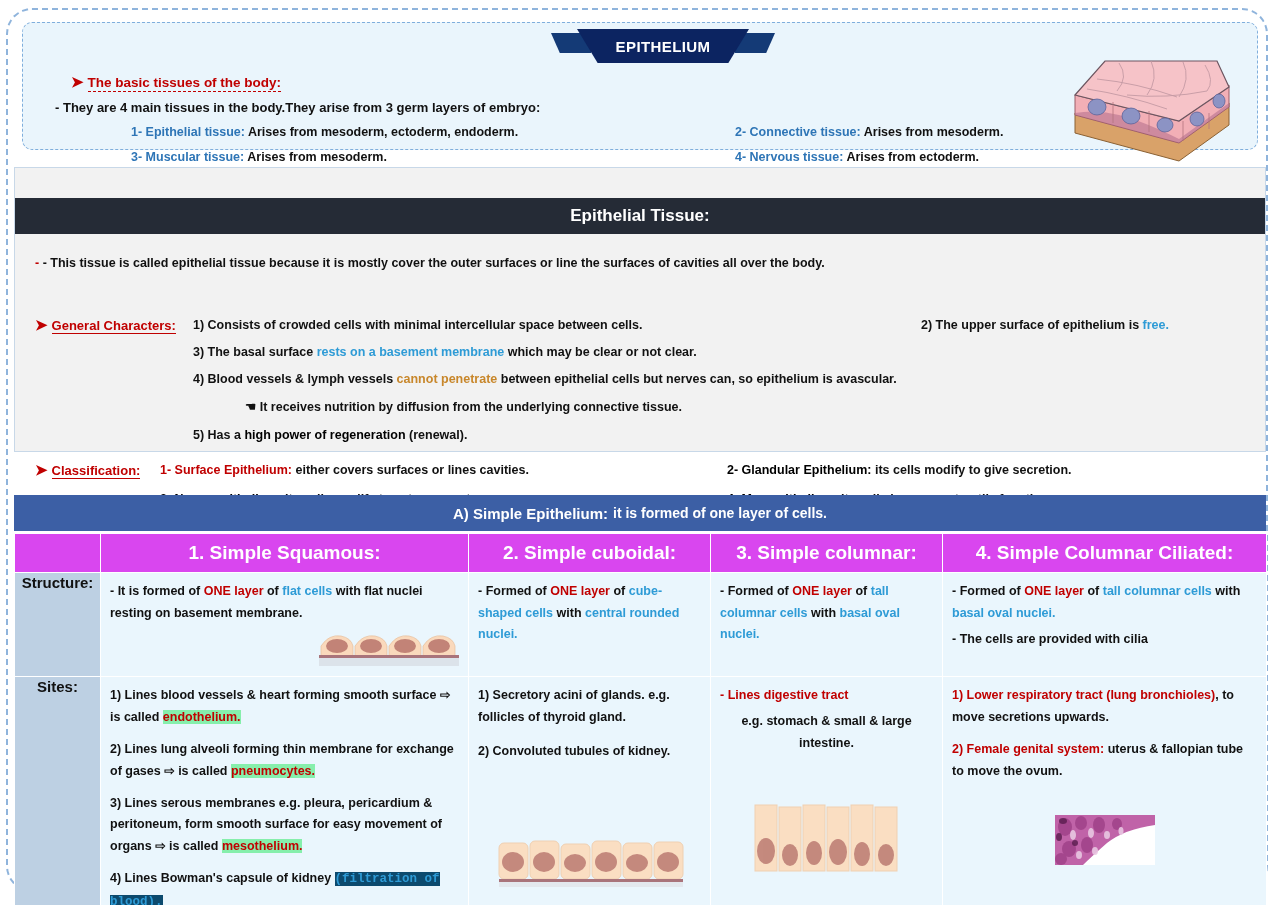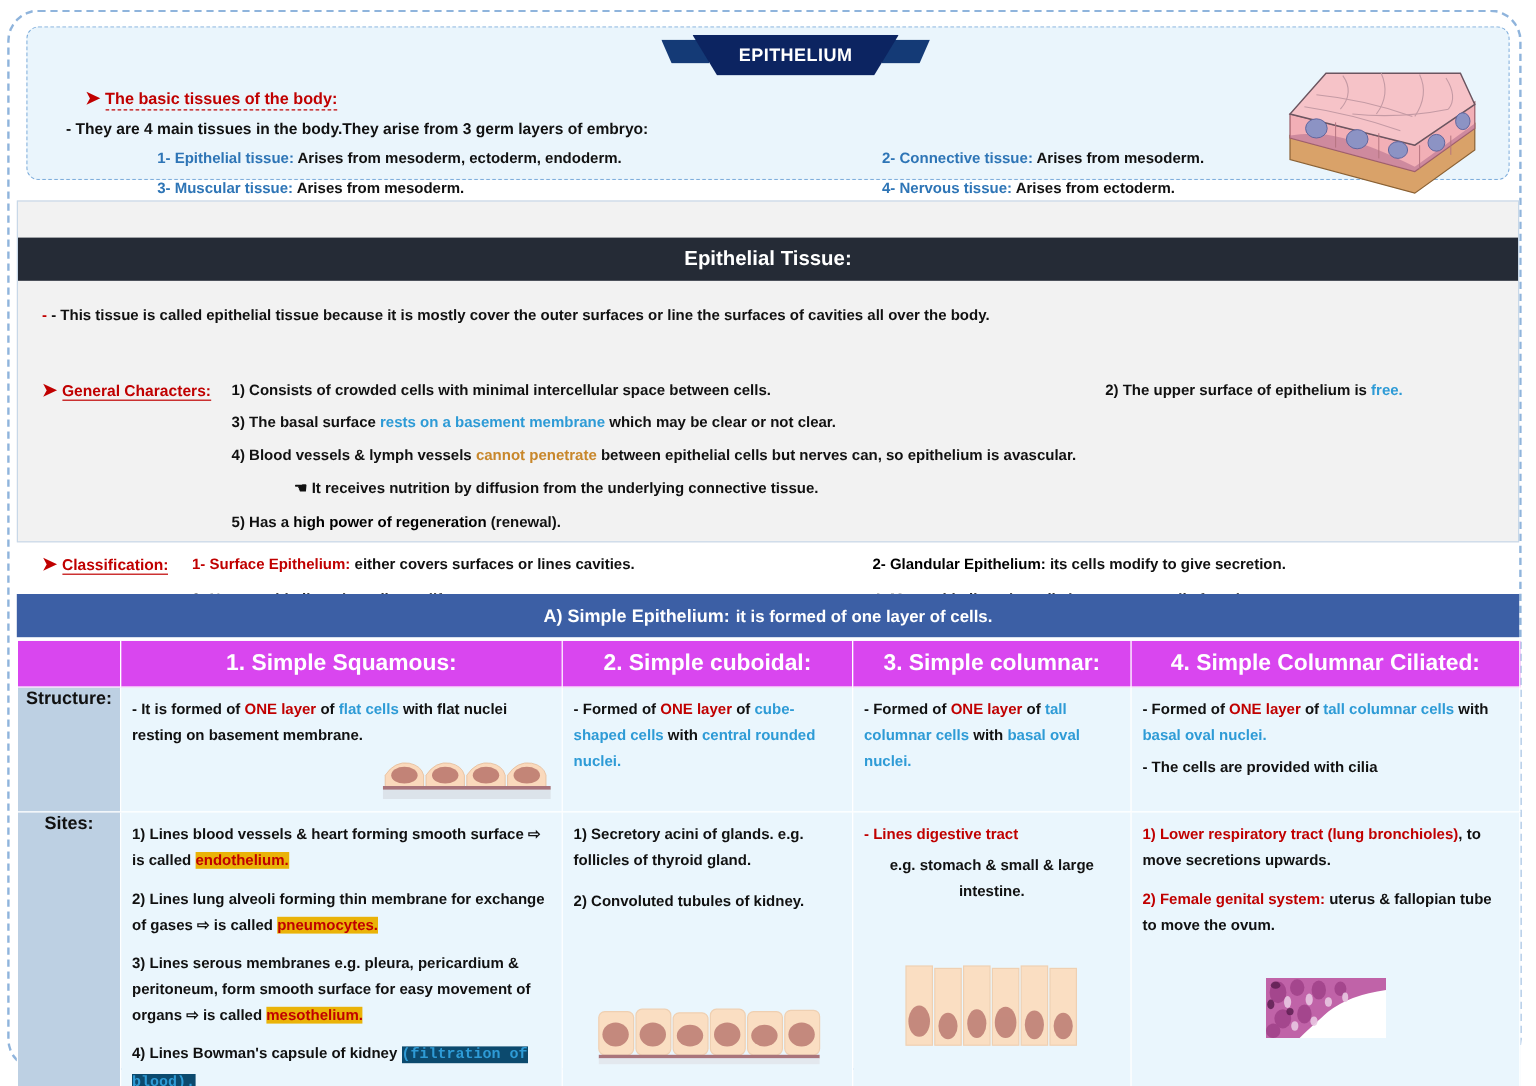--- a/index.html
+++ b/index.html
@@ -109,21 +109,21 @@
   }
   .col-lbl{width:86px;}
   .c1{width:368px;} .c2{width:242px;} .c3{width:232px;} .c4{width:324px;}
   .rowlbl{
     background:#BDD0E3;color:#111;font-size:15px;font-weight:bold;
     text-align:center;vertical-align:middle;
   }
   .cell{background:#EAF6FD;padding:8px 9px 10px 9px;font-size:12.5px;
         font-weight:bold;color:#111;line-height:1.72;}
   .cell.small{line-height:1.75;}
-  .hl{background:#eab308;color:#C00000;}
+  .hl{background:#86efac;color:#C00000;}
   .hl-cy{background:#0c4a6e;color:#2E9BD6;font-family:Liberation Mono, monospace;}
   .ctr{text-align:center;display:block;}
 
   
   .art{display:block;margin-top:6px;}
   .art.right{margin-left:auto;}
   .art.centered{margin-left:auto;margin-right:auto;}
 </style>
 </head>
 <body>

